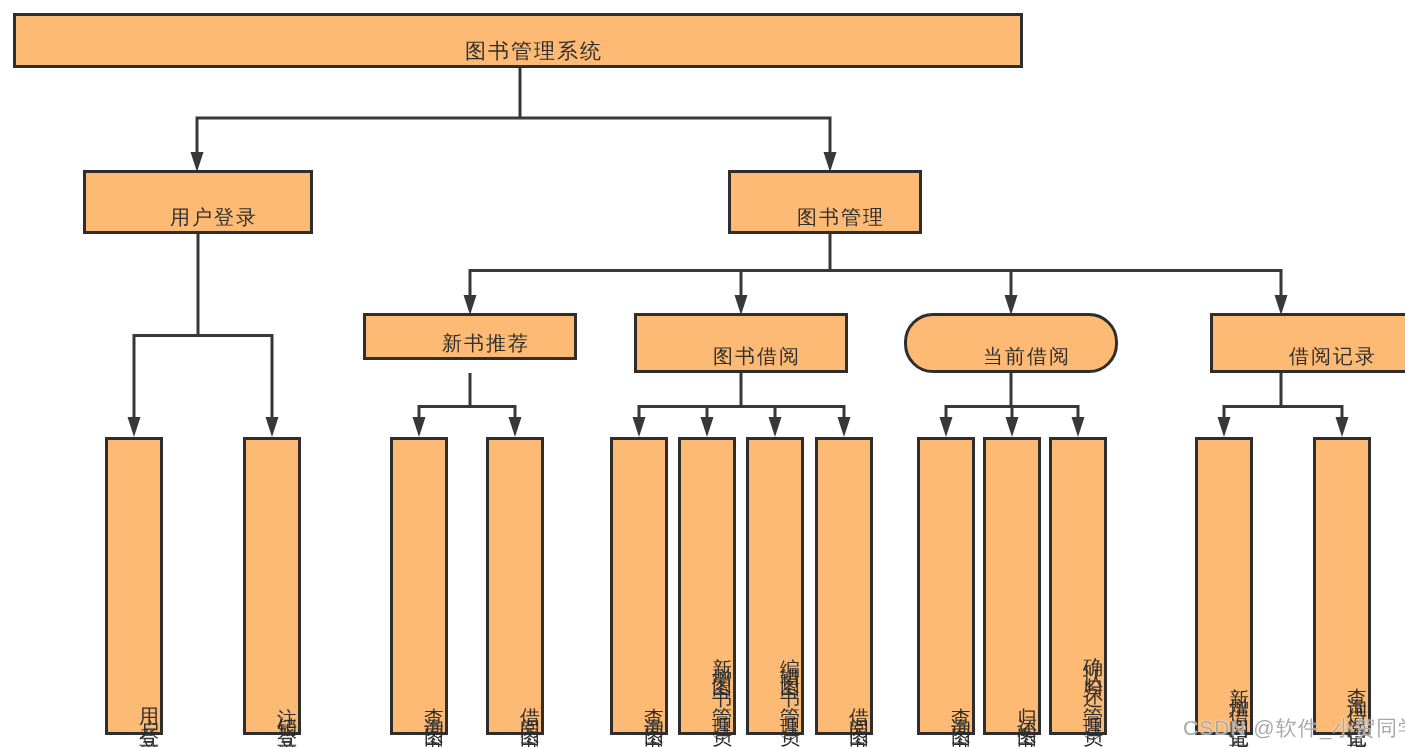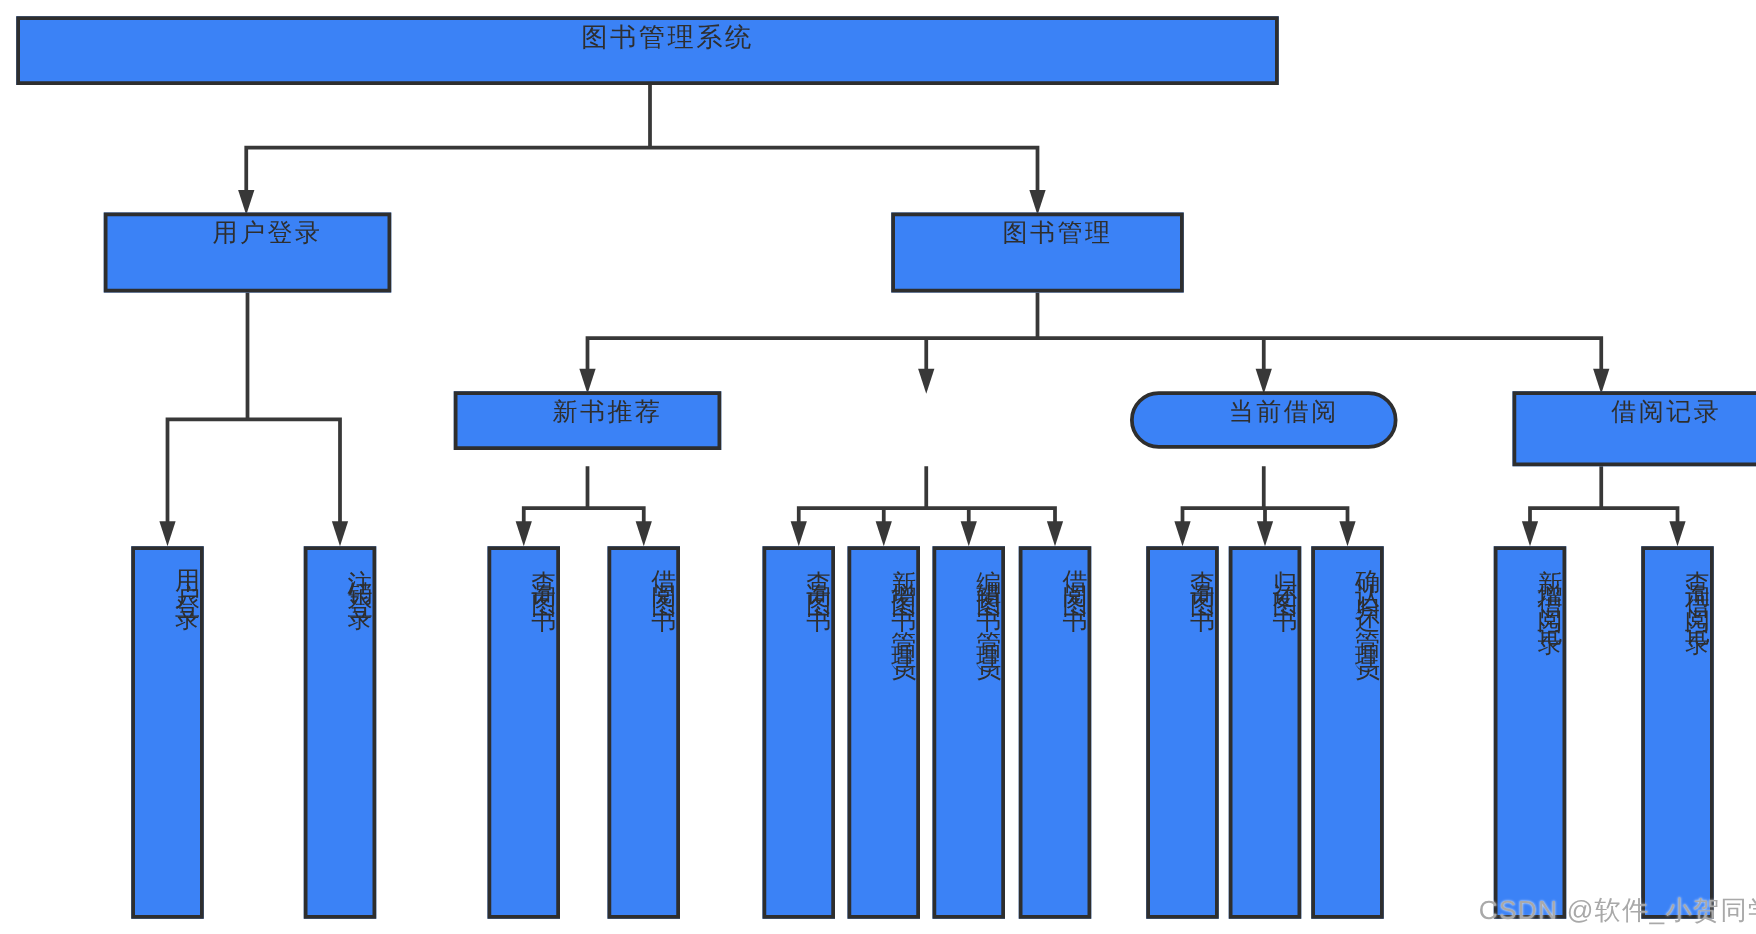--- a/index.html
+++ b/index.html
@@ -12,24 +12,24 @@
     overflow: hidden;
   }
   .connectors {
     position: absolute;
     left: 0; top: 0;
     width: 1405px; height: 747px;
   }
   .node {
     position: absolute;
     box-sizing: border-box;
-    background: #3b82f6;
+    background: #fdba74;
     border: 3px solid #2e2e2e;
     display: flex;
-    align-items: flex-start;
+    align-items: flex-end;
     justify-content: center;
     color: #2e2e2e;
     padding-left: 32px;
   }
   .node.h-label { font-size: 20px; letter-spacing: 2px; }
   .node.root-label { font-size: 21px; letter-spacing: 2px; }
   .leaf-text {
     writing-mode: vertical-rl;
     text-orientation: mixed;
     font-size: 20px;
@@ -98,28 +98,31 @@
     </g>
   </svg>
 
   <div class="node root-label" style="left:13px; top:13px; width:1010px; height:55px;">
     <span>图书管理系统</span>
   </div>
 
   <div class="node h-label" style="left:83px; top:170px; width:230px; height:64px;">
     <span>用户登录</span>
   </div>
-  <div class="node h-label" style="left:713px; top:170px; width:234px; height:64px;">
+  <div class="node h-label" style="left:728px; top:170px; width:194px; height:64px;">
     <span>图书管理</span>
   </div>
 
   <div class="node h-label" style="left:363px; top:313px; width:214px; height:47px;">
     <span>新书推荐</span>
   </div>
-  <div class="node h-label" style="left:904px; top:313px; width:214px; height:46px;border-radius:29px;">
+  <div class="node h-label" style="left:634px; top:313px; width:214px; height:60px;">
+    <span>图书借阅</span>
+  </div>
+  <div class="node h-label" style="left:904px; top:313px; width:214px; height:60px;border-radius:29px;">
     <span>当前借阅</span>
   </div>
   <div class="node h-label" style="left:1174px; top:313px; width:214px; height:60px;margin-left:36px;">
     <span>借阅记录</span>
   </div>
 
   <div class="node" style="left:105px; top:437px; width:58px; height:298px;">
     <span class="leaf-text">用户登录</span>
   </div>
   <div class="node" style="left:243px; top:437px; width:58px; height:298px;">

